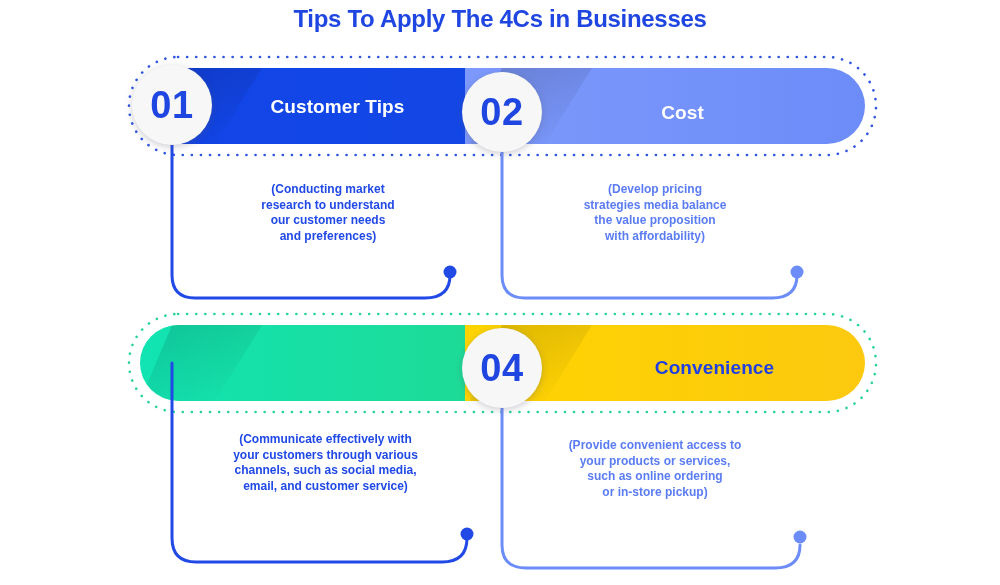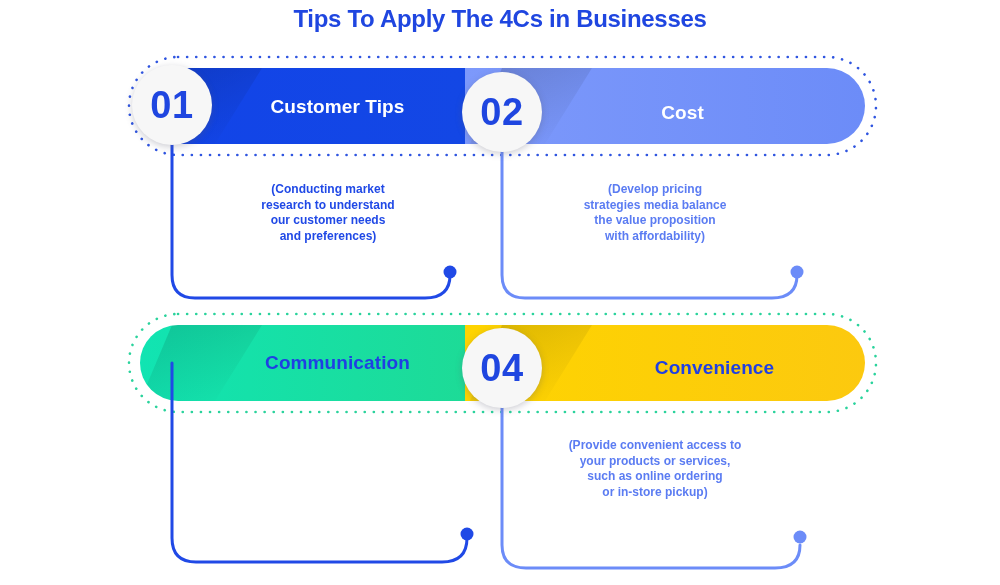--- a/index.html
+++ b/index.html
@@ -181,29 +181,32 @@
   </div>
   <div class="num-circle c02">
     <span>02</span>
   </div>
   <div class="num-circle c04">
     <span>04</span>
   </div>
 
   <div class="bar-label r1c1">Customer Tips</div>
   <div class="bar-label r1c2">Cost</div>
-  <div class="bar-label r2c1">Communication</div>
   <div class="bar-label r2c2">Convenience</div>
 
   <div class="desc d1">(Conducting market
 research to understand
 our customer needs
 and preferences)</div>
   <div class="desc d2">(Develop pricing
 strategies media balance
 the value proposition
 with affordability)</div>
+  <div class="desc d3">(Communicate effectively with
+your customers through various
+channels, such as social media,
+email, and customer service)</div>
   <div class="desc d4">(Provide convenient access to
 your products or services,
 such as online ordering
 or in-store pickup)</div>
 
 </div>
 
 </body></html>

